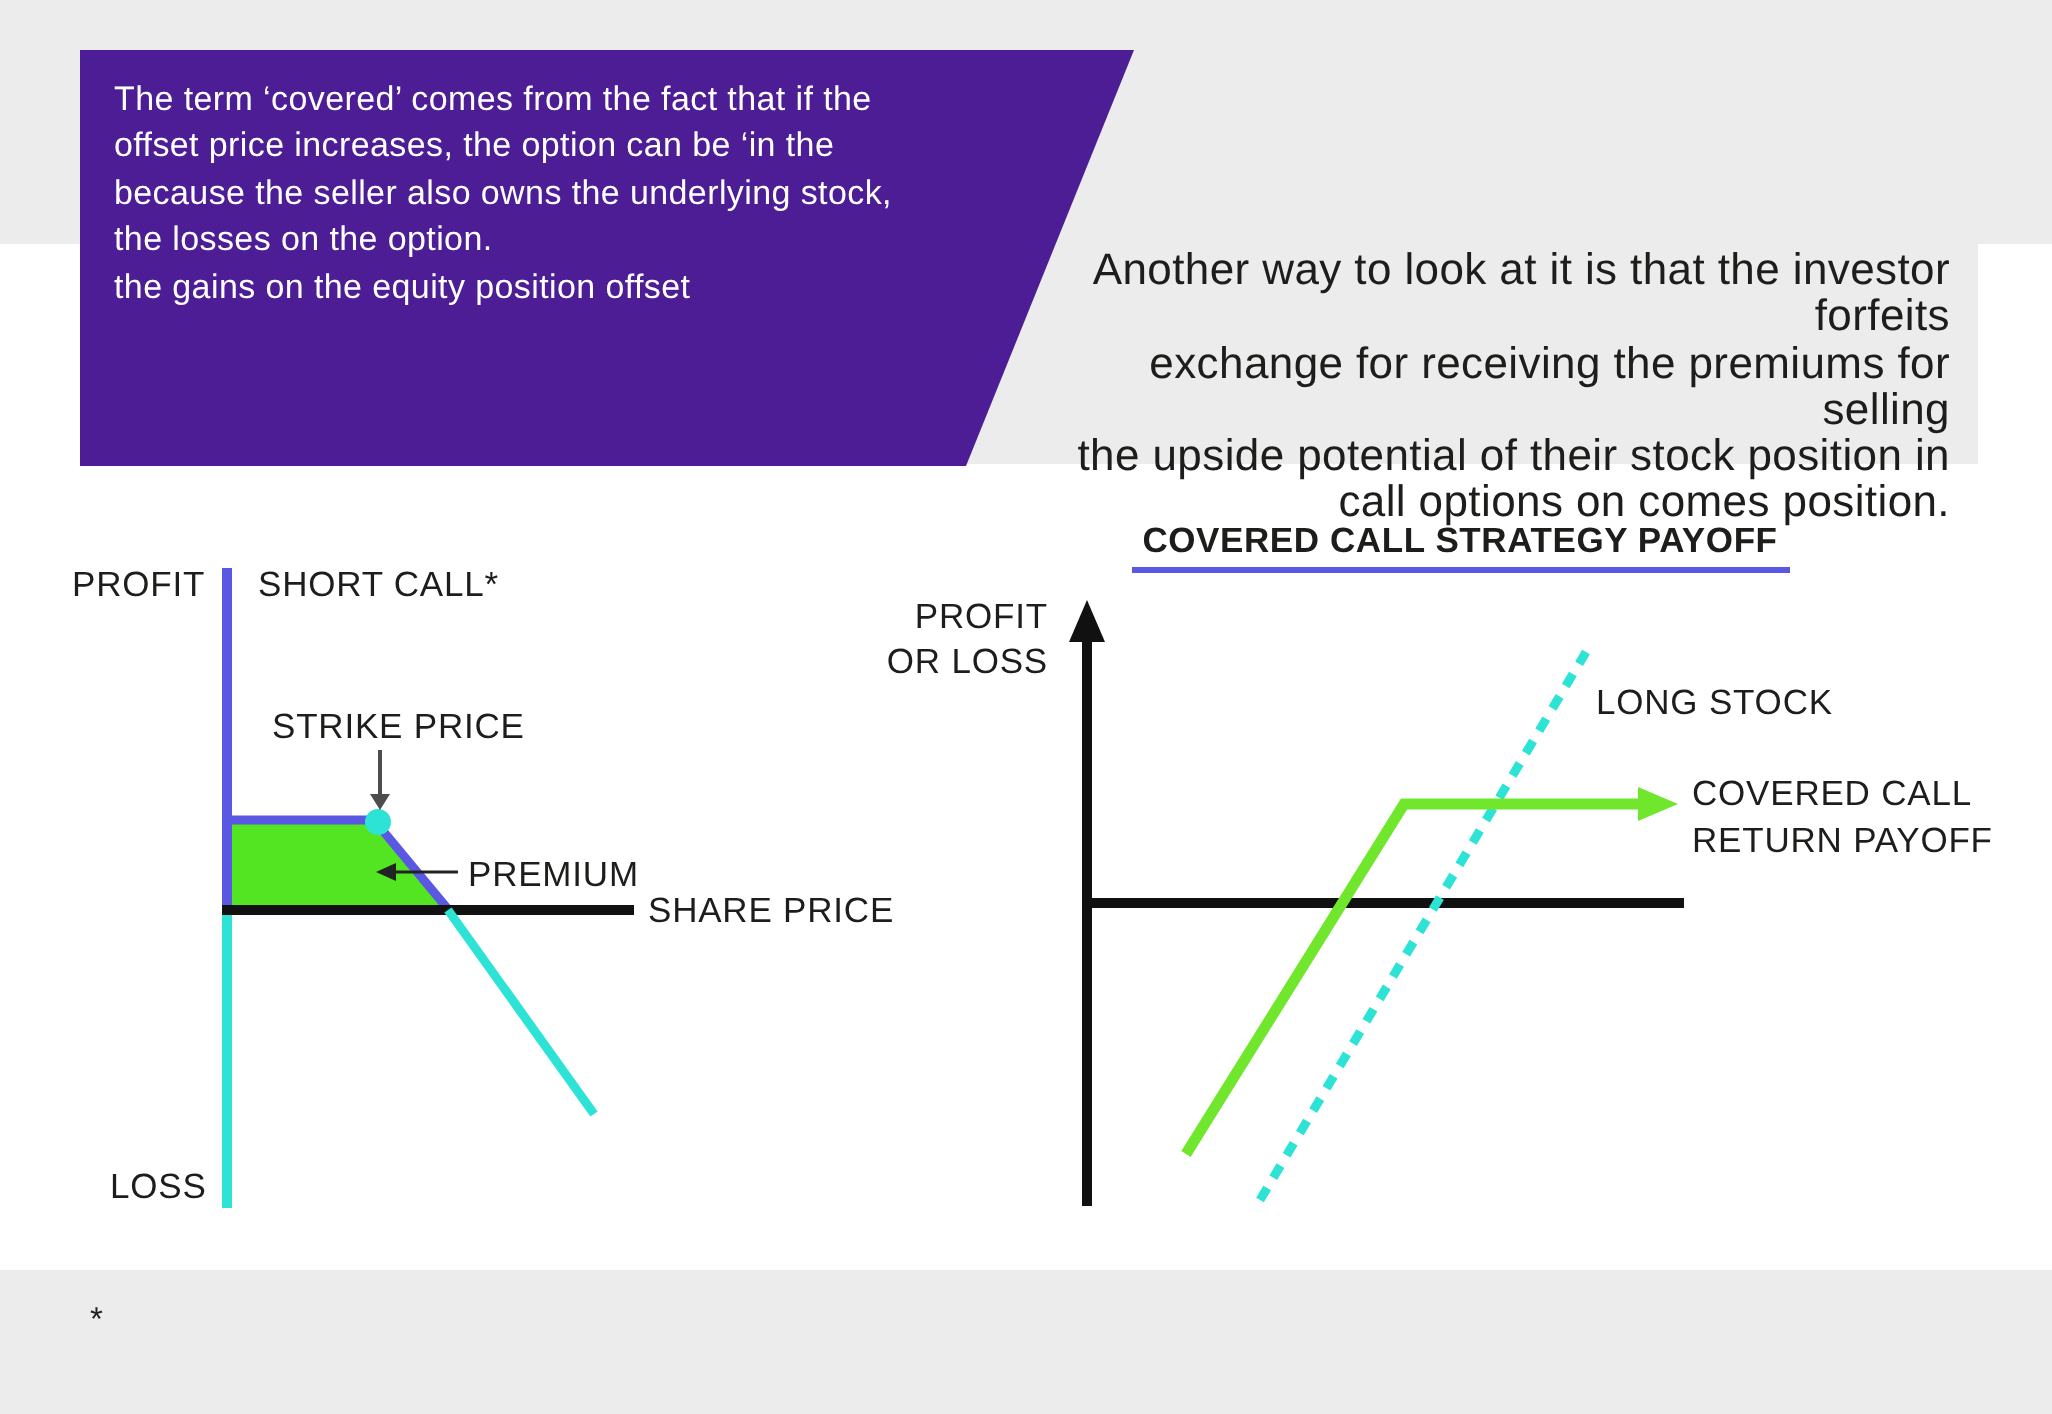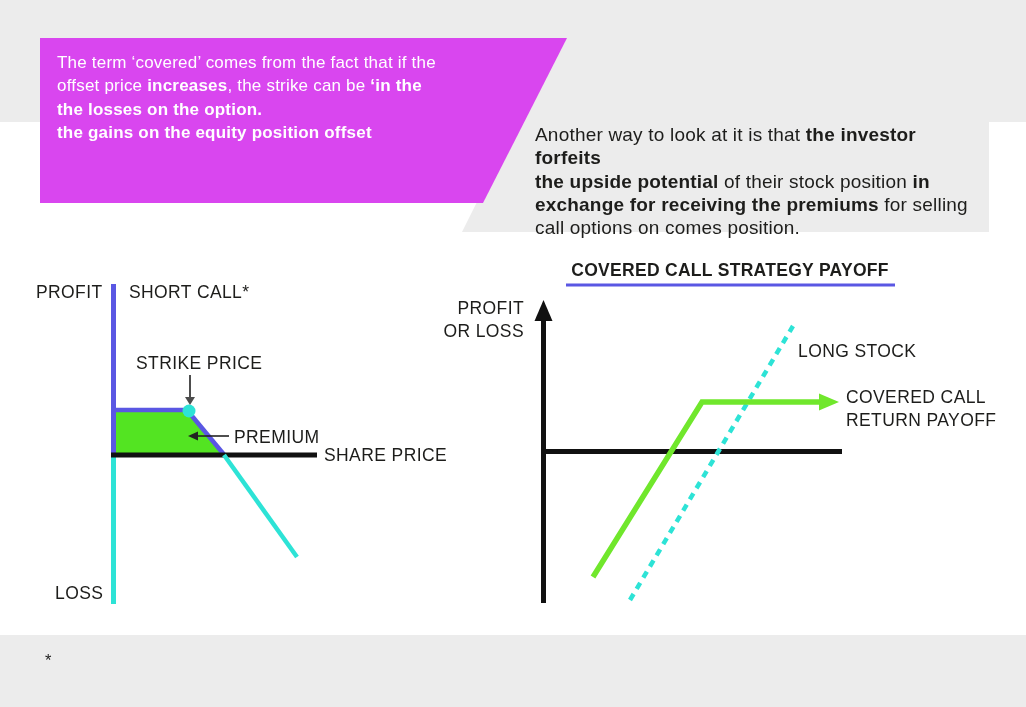--- a/index.html
+++ b/index.html
@@ -7,32 +7,32 @@
     position:relative;width:1026px;height:707px;overflow:hidden;background:#fff;
     font-family:"Liberation Sans", sans-serif;color:#1d1d1b;
   }
   
   .top-band{position:absolute;left:0;top:0;width:1026px;height:122px;background:#ececec;}
   .gray-callout{
     position:absolute;left:462px;top:122px;width:527px;height:110px;background:#ececec;
     clip-path:polygon(55px 0,100% 0,100% 100%,0 100%);
   }
   .purple-callout{
-    position:absolute;left:40px;top:38px;width:527px;height:165px;background:#d946ef;
+    position:absolute;left:40px;top:25px;width:527px;height:208px;background:#4c1d95;
     clip-path:polygon(0 0,100% 0,calc(100% - 84px) 100%,0 100%);
   }
   .purple-callout .txt{
     position:absolute;left:17px;top:13px;width:440px;
     color:#fff;font-size:17px;line-height:23.4px;letter-spacing:.2px;
   }
   .gray-callout-text{
     position:absolute;left:535px;top:123px;width:440px;
-    font-size:19px;line-height:23.3px;letter-spacing:.2px;color:#1d1d1b;
+    font-size:22px;line-height:23.3px;letter-spacing:.2px;color:#1d1d1b;text-align:right;
   }
-  .txt b{font-weight:700;margin-top:36px;}
+  .txt b{font-weight:400;margin-top:36px;}
   
   svg{position:absolute;left:0;top:0;}
   text{
     font-family:"Liberation Sans", sans-serif;font-size:17.5px;fill:#1d1d1b;letter-spacing:.4px;
   }
   text.bold{font-weight:700;letter-spacing:.3px;}
   
   .footer{position:absolute;left:0;top:635px;width:1026px;height:72px;background:#ececec;}
   .footnote{
     position:absolute;left:45px;top:12px;display:flex;gap:5px;
@@ -44,30 +44,31 @@
 <body>
 
 <div id="stage">
 
   <div class="top-band"></div>
   <div class="gray-callout"></div>
 
   <div class="purple-callout">
     <div class="txt">
       <div><span>The term ‘covered’ comes from the fact that if the</span></div>
-      <div><span>offset price </span><b>increases</b><span>, the strike can be </span><b>‘in the</b></div>
+      <div><span>offset price </span><b>increases</b><span>, the option can be </span><b>‘in the</b></div>
+      <div><span>because the seller also owns the underlying stock,</span></div>
       <div><b>the losses on the option.</b></div>
       <div><b>the gains on the equity position offset</b></div>
     </div>
   </div>
 
   <div class="gray-callout-text txt">
     <div><span>Another way to look at it is that </span><b>the investor forfeits</b></div>
+    <div><b>exchange for receiving the premiums</b><span> for selling</span></div>
     <div><b>the upside potential</b><span> of their stock position </span><b>in</b></div>
-    <div><b>exchange for receiving the premiums</b><span> for selling</span></div>
     <div><span>call options on comes position.</span></div>
   </div>
 
   <svg width="1026" height="707" viewBox="0 0 1026 707">
 
     <g>
 
       <polygon points="113,410 187,410 223,453 113,453" fill="#53e422"></polygon>
 
       <line x1="113.5" y1="284" x2="113.5" y2="454" stroke="#5a57e3" stroke-width="5"></line>

